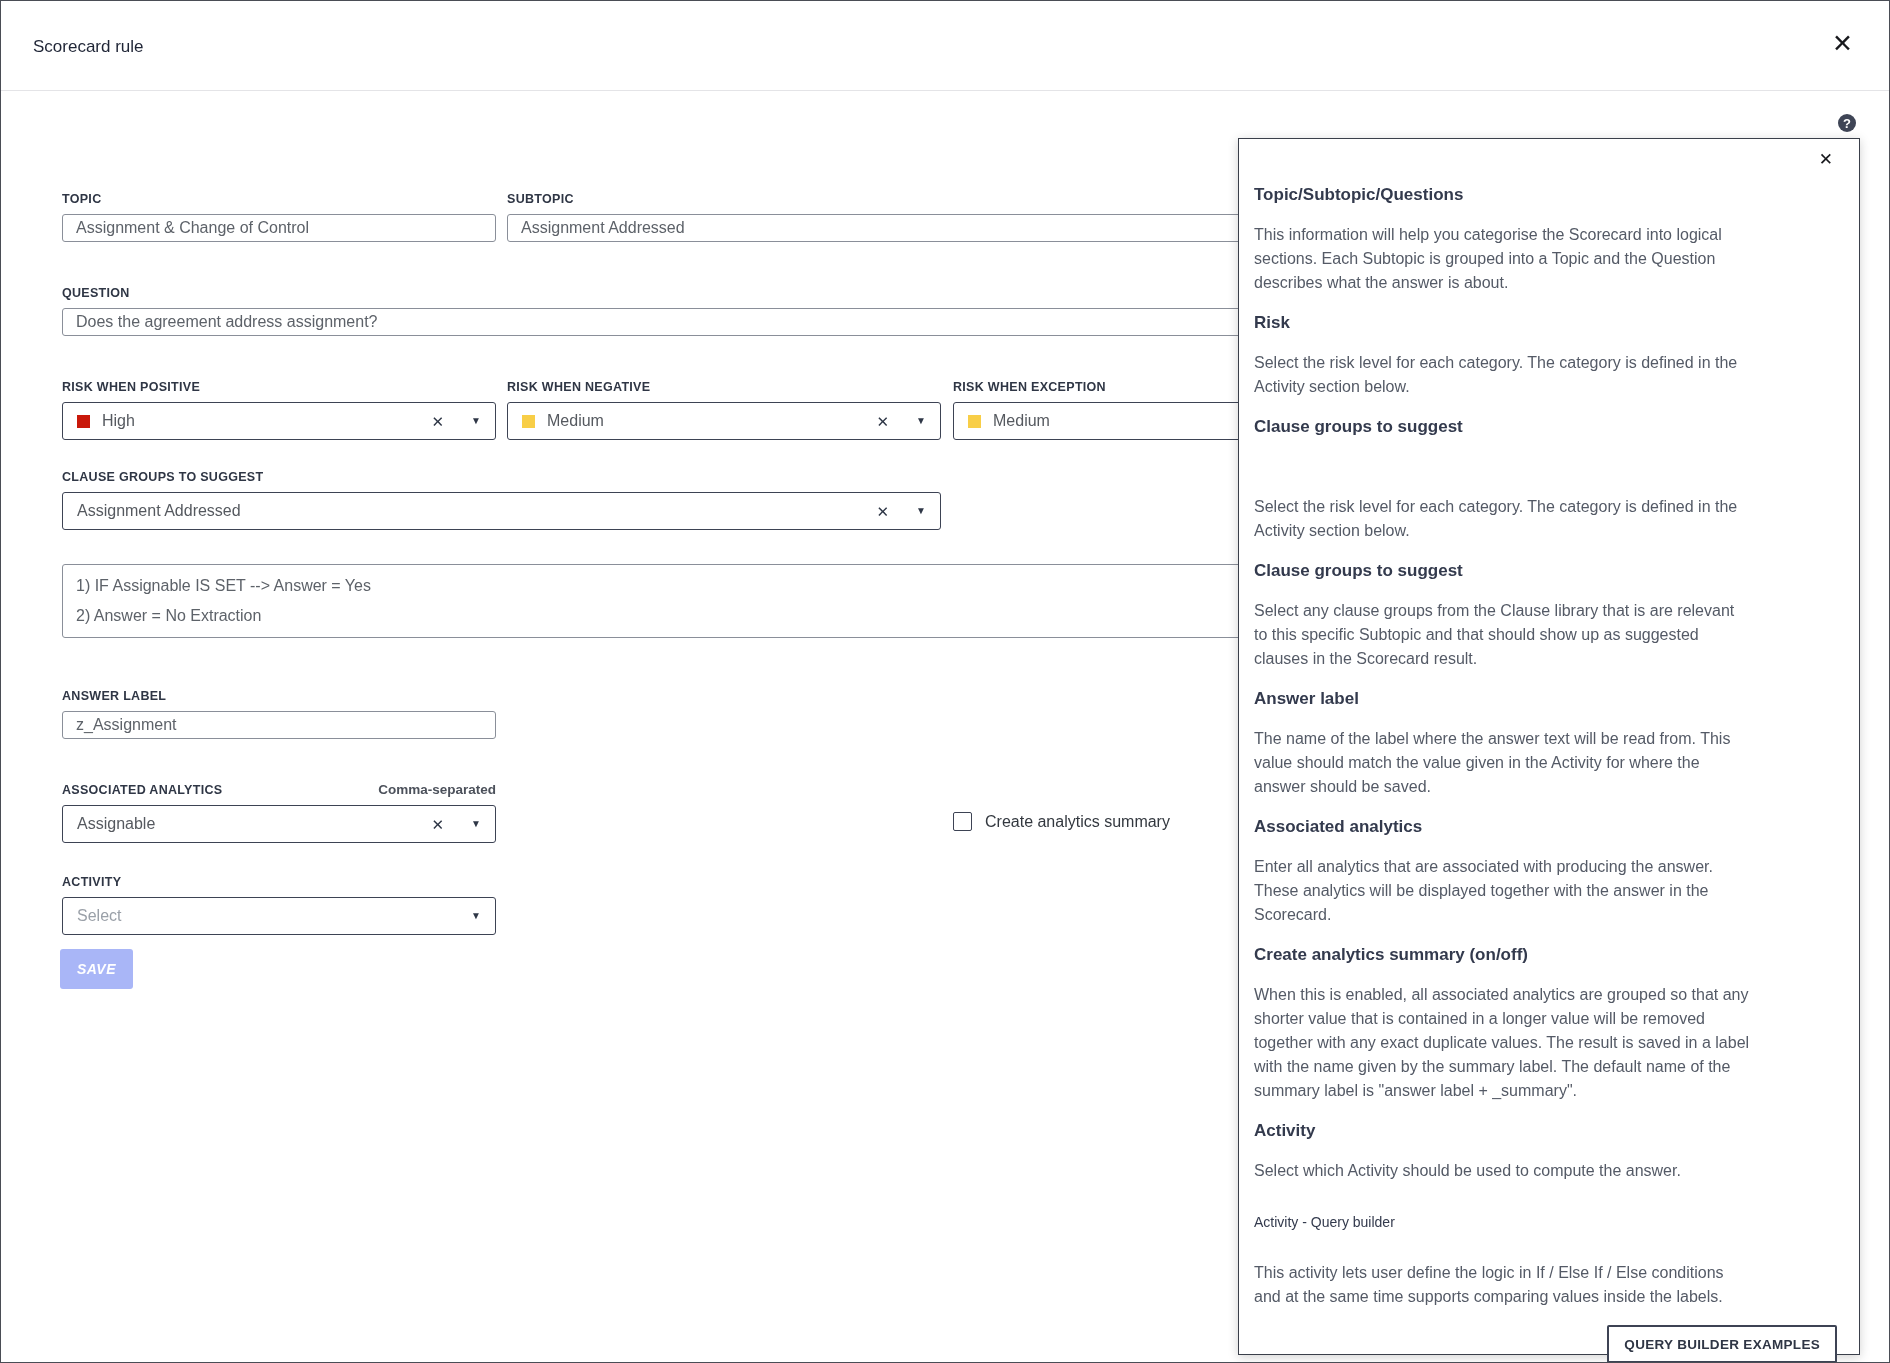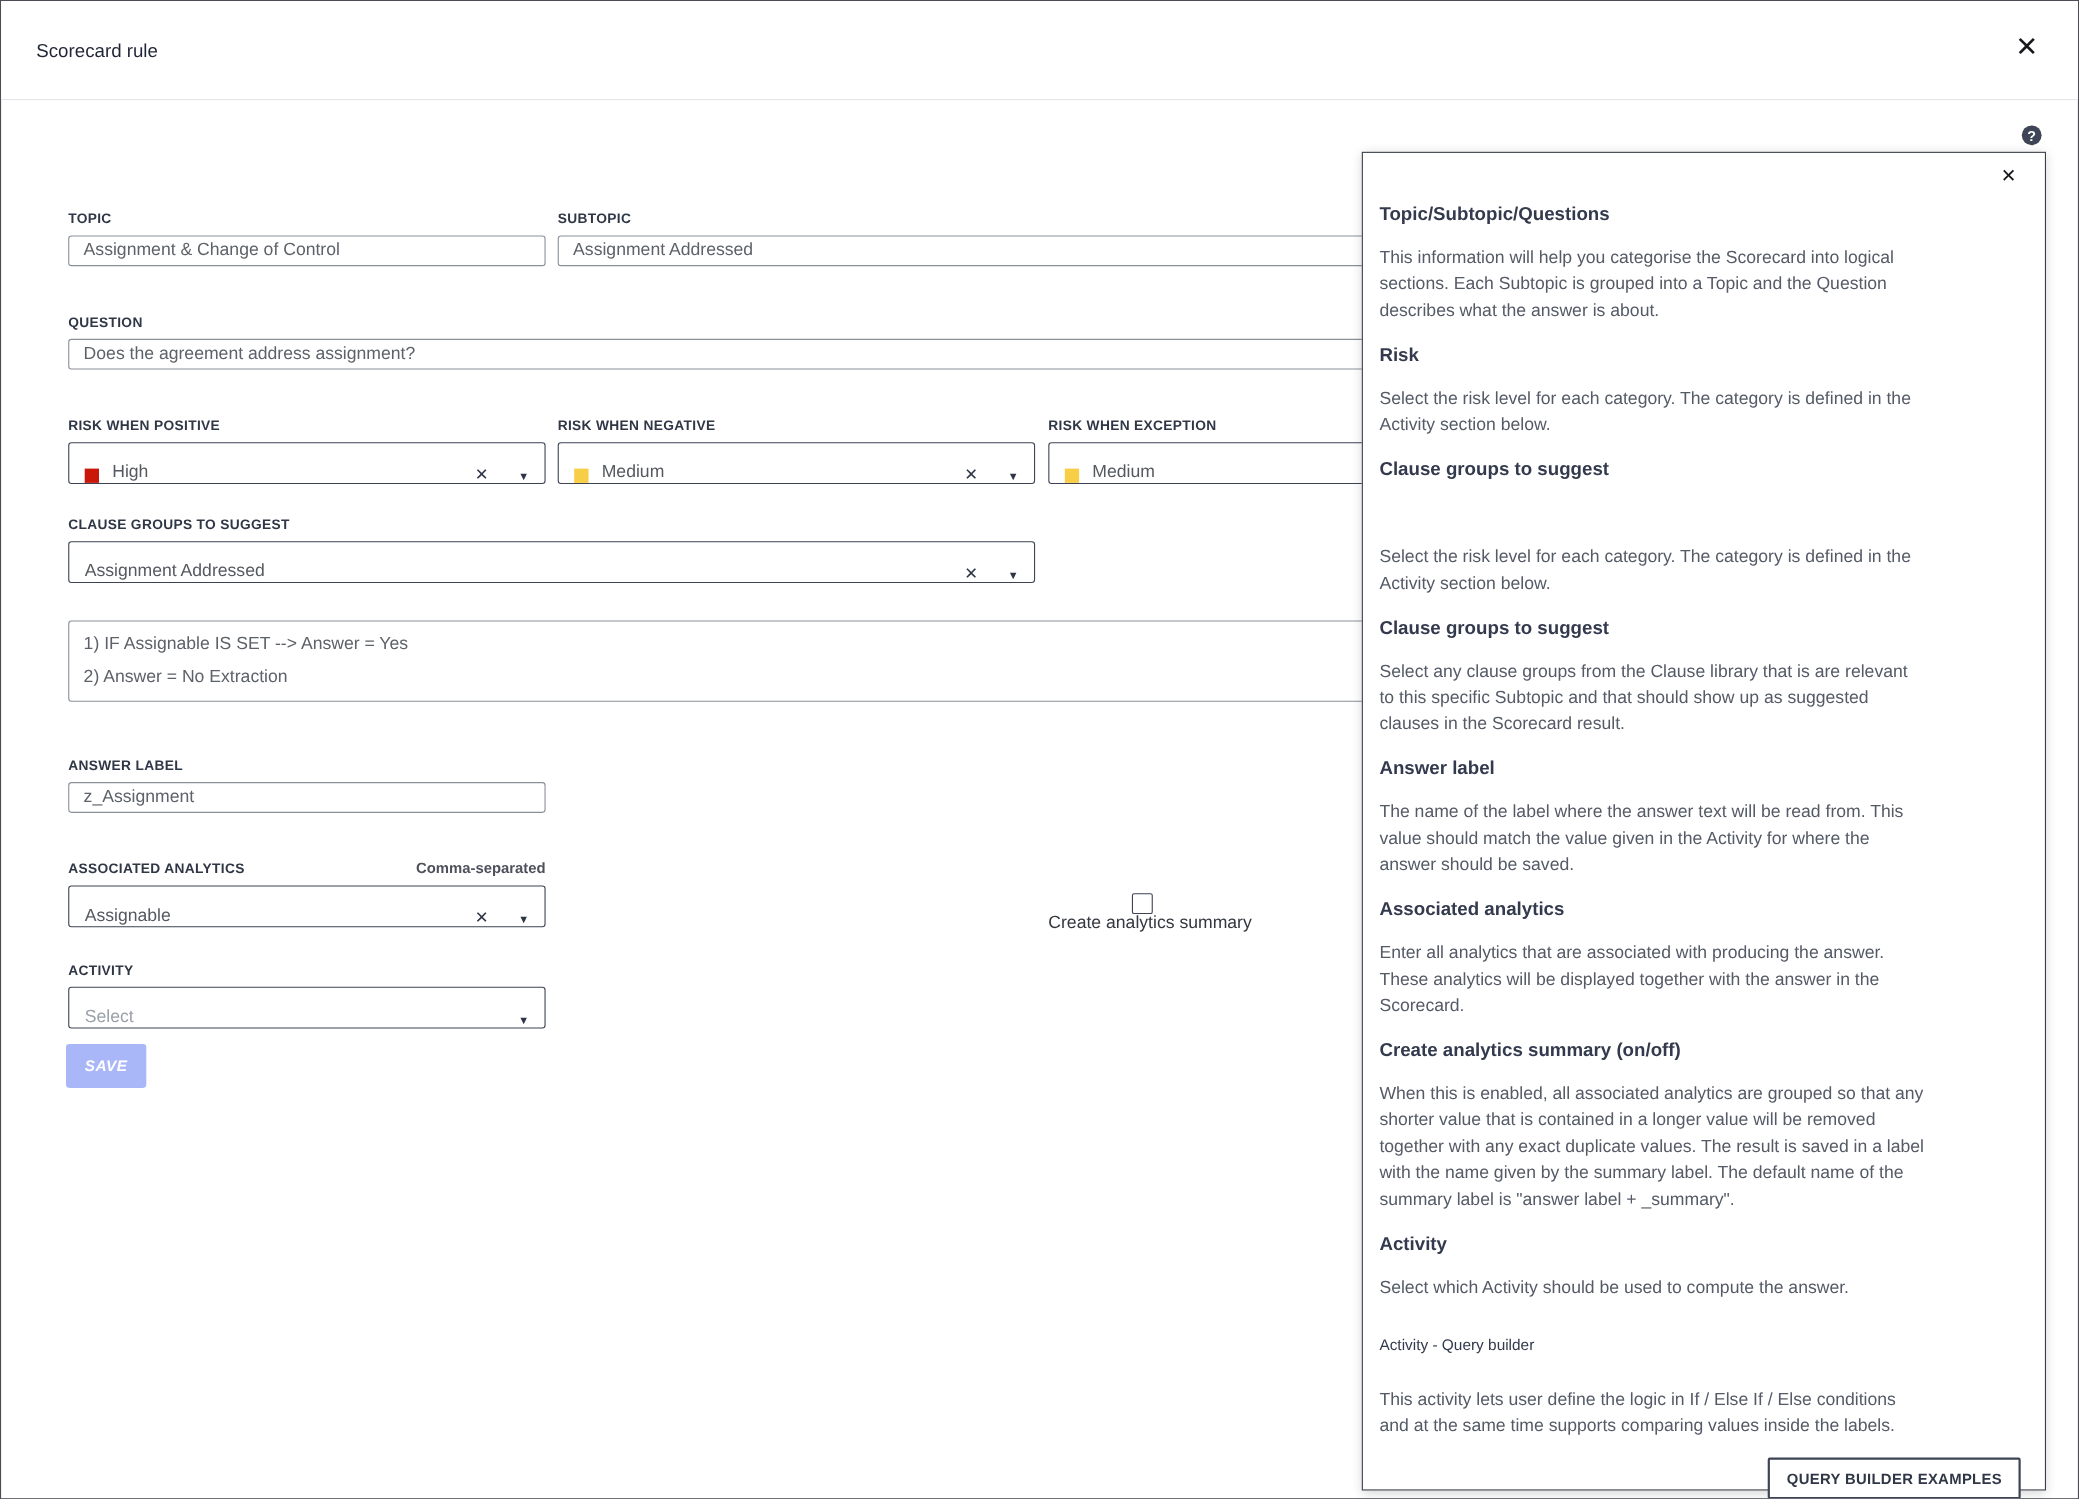--- a/index.html
+++ b/index.html
@@ -20,21 +20,21 @@
   .tinput{
     height:28px;border:1px solid #8a8f99;border-radius:3px;background:#fff;
     display:flex;align-items:center;padding:0 13px;font-size:16px;color:#5d6269;
   }
   .tarea{
     height:74px;border:1px solid #8a8f99;border-radius:3px;background:#fff;
     padding:6px 13px;font-size:16px;color:#5d6269;line-height:30px;white-space:pre-line;
   }
   .rselect{
     height:38px;border:1px solid #3d4354;border-radius:3px;background:#fff;
-    display:flex;align-items:flex-end;padding:0 14px;font-size:16px;color:#55595f;
+    display:flex;align-items:center;padding:0 14px;font-size:16px;color:#55595f;
   }
   .rselect .swatch{width:13px;height:13px;margin-right:12px;flex:none;}
   .rselect .value{flex:1;color:#55595f;}
   .rselect .value.placeholder{color:#9aa0a8;}
   .rselect .clear{font-size:15px;font-weight:700;color:#2e3646;margin-right:27px;cursor:pointer;line-height:1;}
   .rselect .caret{font-size:10px;color:#2e3646;cursor:pointer;line-height:1;}
   
   .chkrow{position:absolute;display:flex;align-items:center;}
   .chkbox{width:19px;height:19px;border:1.5px solid #3d4354;border-radius:2px;background:#fff;margin-right:13px;cursor:pointer;flex:none;}
   .chklabel{font-size:16px;color:#33383f;}
@@ -171,21 +171,21 @@
       <span>ASSOCIATED ANALYTICS</span>
       <span class="fld-hint">Comma-separated</span>
     </div>
     <div class="rselect">
       <span class="value">Assignable</span>
       <span class="clear">✕</span>
       <span class="caret">▼</span>
     </div>
   </div>
 
-  <div class="chkrow" style="left:952px;top:811px;flex-direction:column;">
+  <div class="chkrow" style="left:952px;top:811px;">
     <span class="chkbox"></span>
     <span class="chklabel">Create analytics summary</span>
   </div>
 
   <div class="fld" style="left:61px;top:874px;width:434px;">
     <div class="fld-label">
         <span>ACTIVITY</span>
       </div>
     <div class="rselect">
       <span class="value placeholder">Select</span>

